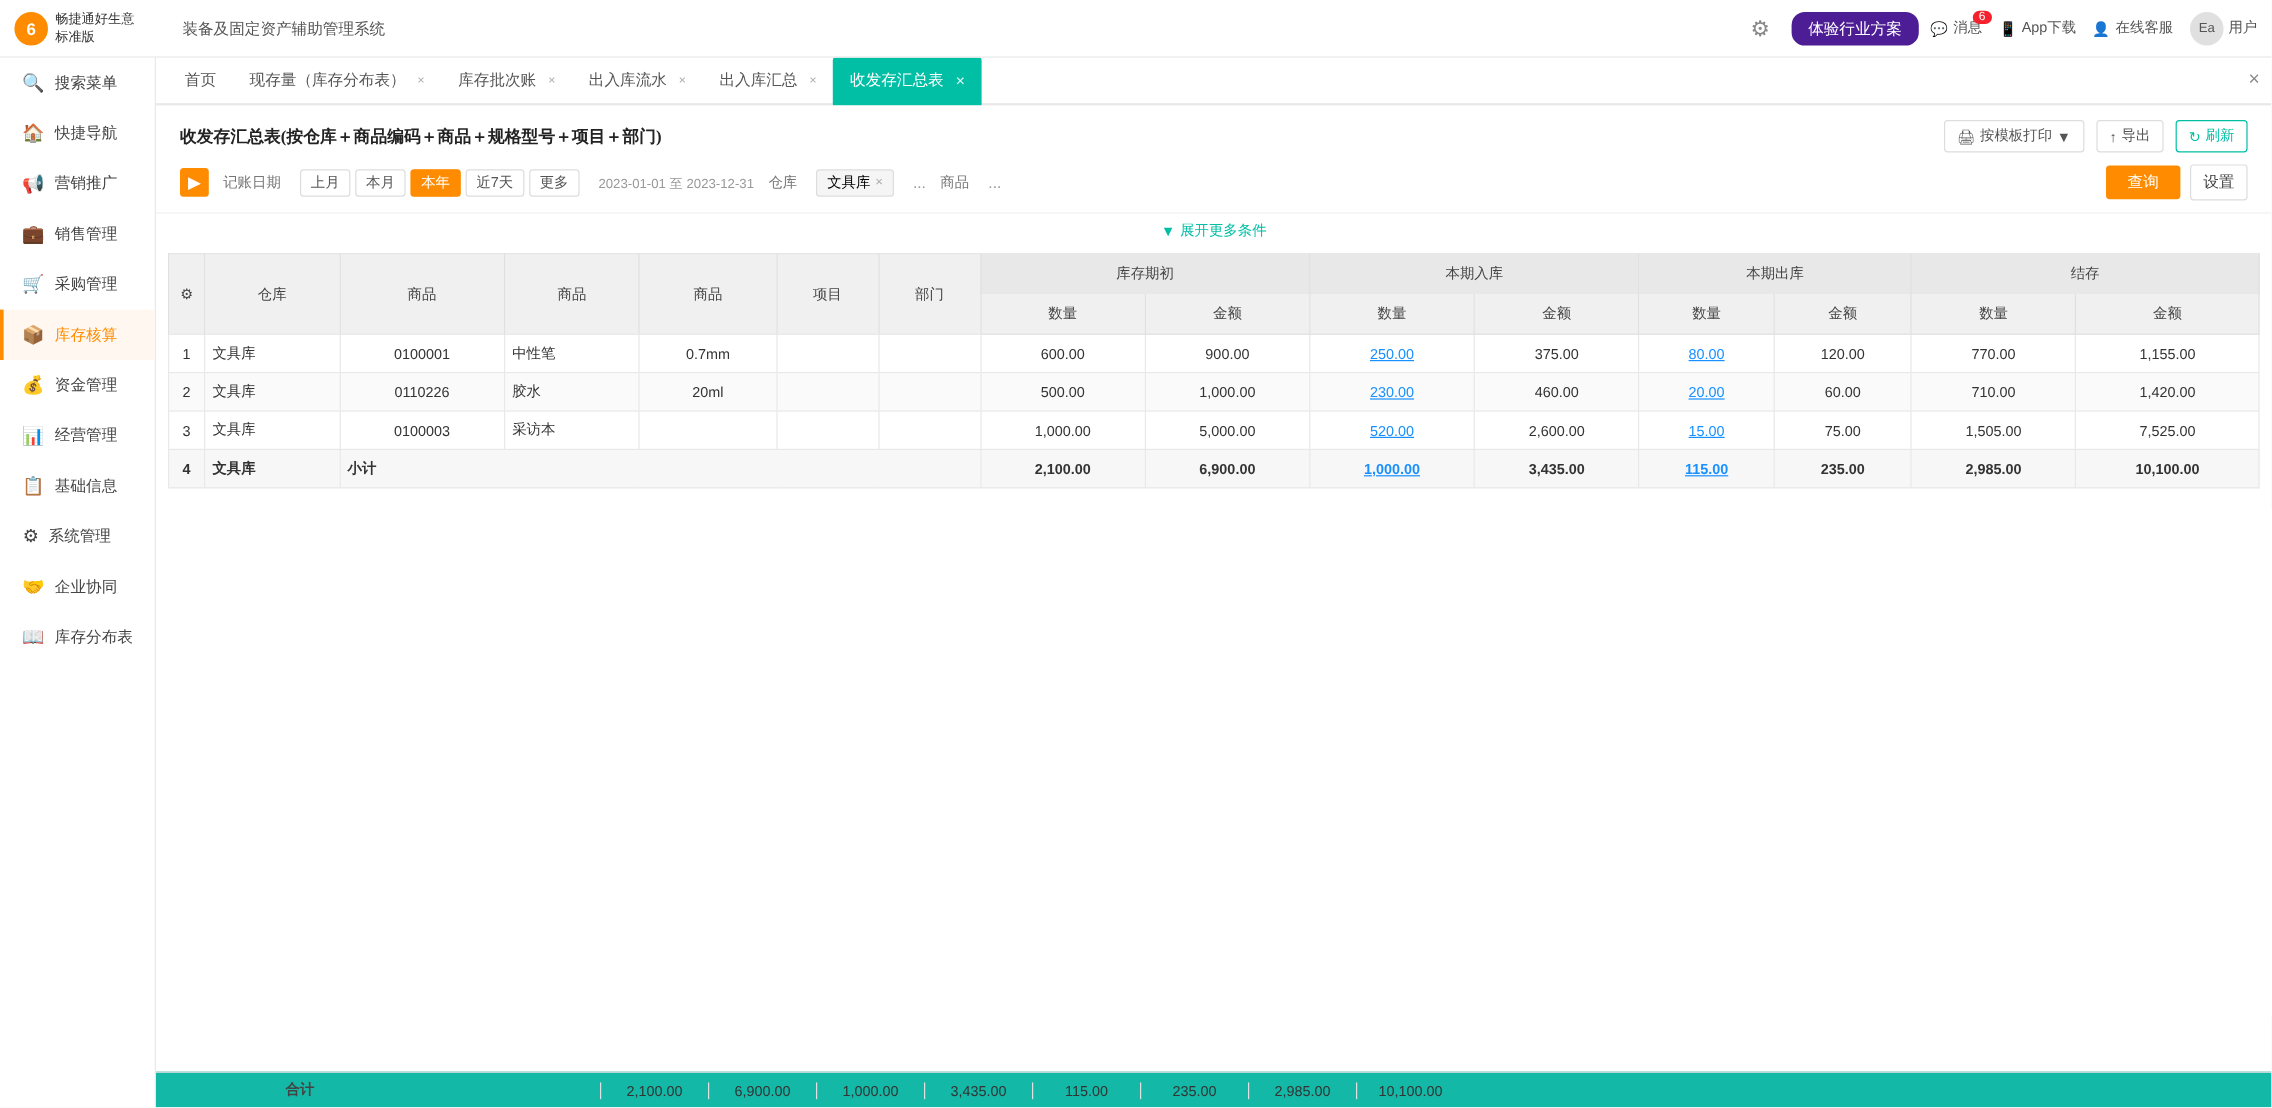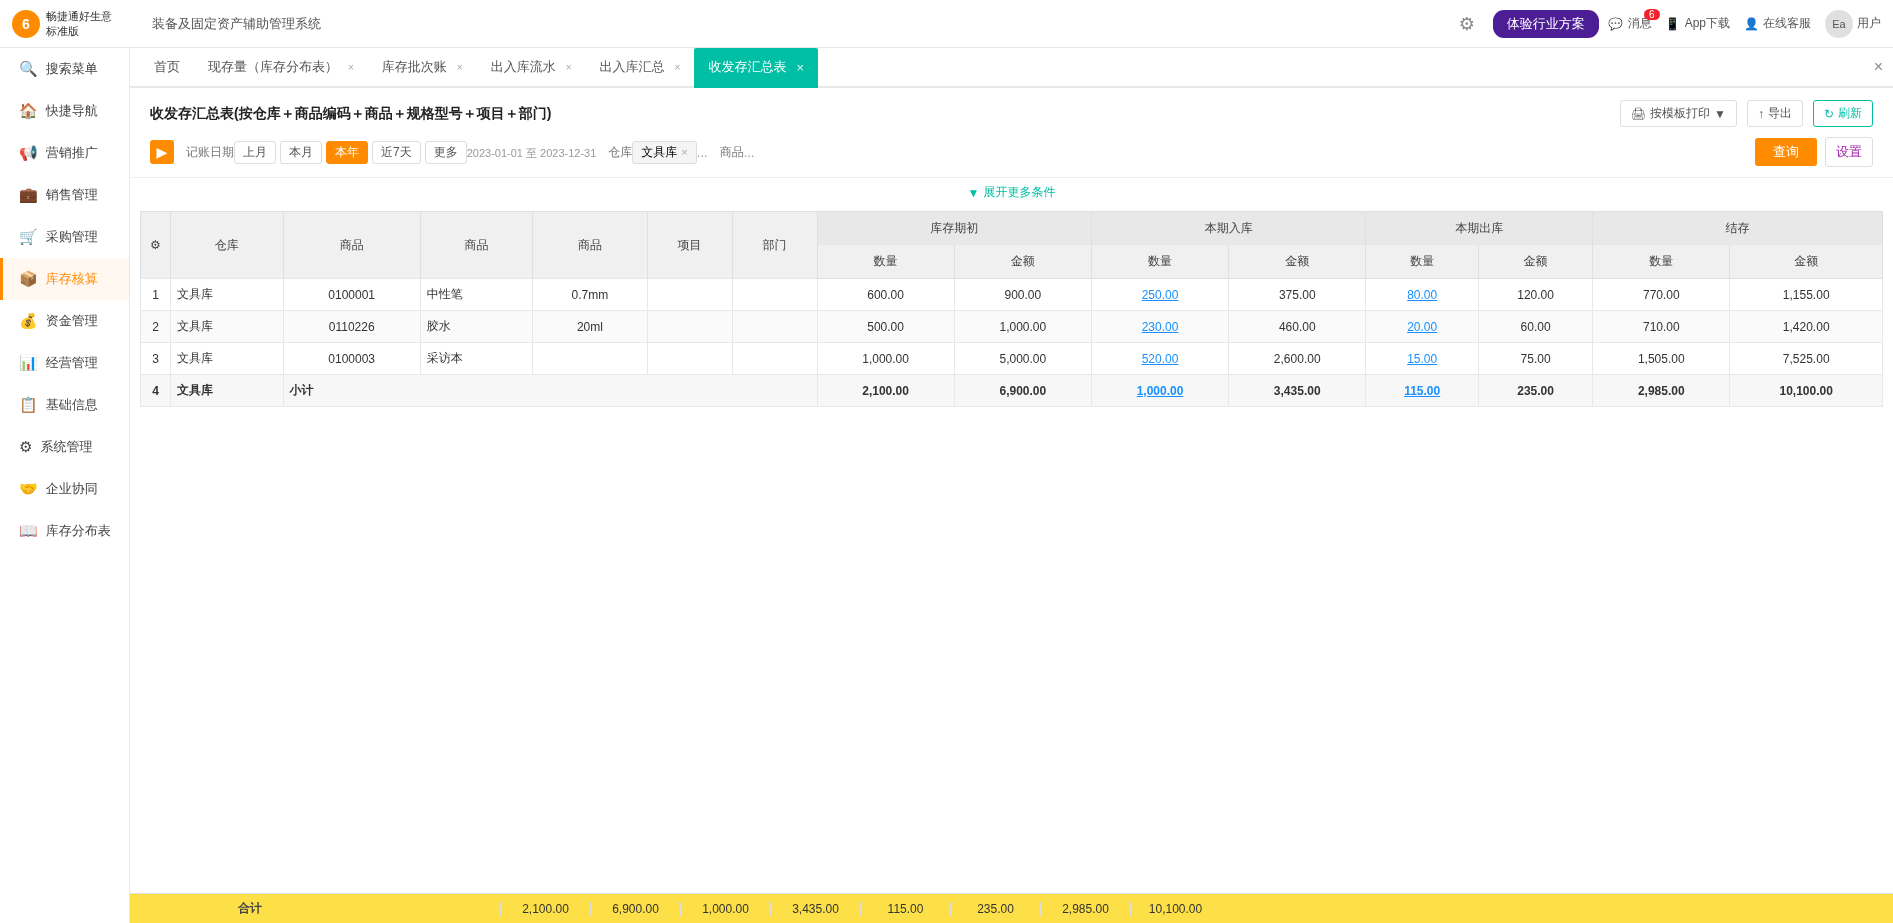--- a/index.html
+++ b/index.html
@@ -38,29 +38,29 @@
     .tab-item.active { color: #fff; background: #00bfa5; border-bottom: 2px solid #00bfa5; border-radius: 2px 2px 0 0; }
     .tab-close-dark { font-size: 10px; color: #aaa; cursor: pointer; }
     .tab-close-btn { margin-left: 4px; }
     .tab-item.active .tab-close-btn { color: rgba(255,255,255,0.9); }
 
     
     .page-content { flex: 1; overflow: auto; background: #fff; }
 
     
     .page-header { padding: 12px 20px 0; display: flex; align-items: center; justify-content: space-between; }
-    .page-title { font-size: 14px; font-weight: bold; color: #222; }
+    .page-title { font-size: 14px; font-weight: bold; color: #222; font-family: Liberation Serif, serif; }
     .page-actions { display: flex; gap: 10px; align-items: center; }
     .btn-action { display: flex; align-items: center; gap: 4px; padding: 4px 10px; border: 1px solid #ddd; background: #fff; border-radius: 3px; cursor: pointer; font-size: 12px; color: #555; }
     .btn-refresh { color: #00bfa5; border-color: #00bfa5; }
 
     
     .filter-bar { padding: 10px 20px; display: flex; align-items: center; gap: 12px; background: #fff; border-bottom: 1px solid #f0f0f0; flex-wrap: wrap; }
     .filter-toggle { width: 24px; height: 24px; background: #ff8c00; color: white; border: none; border-radius: 3px; cursor: pointer; display: flex; align-items: center; justify-content: center; font-size: 14px; }
-    .filter-group { display: flex; align-items: center; gap: 0; }
+    .filter-group { display: flex; align-items: center; gap: 16px; }
     .filter-label { color: #777; font-size: 12px; white-space: nowrap; }
     .date-quick-btns { display: flex; gap: 4px; }
     .date-btn { padding: 2px 8px; border: 1px solid #ddd; background: #fff; border-radius: 3px; cursor: pointer; font-size: 12px; color: #555; }
     .date-btn.active { background: #ff8c00; color: white; border-color: #ff8c00; }
     .date-range { font-size: 11px; color: #999; margin-top: 2px; }
     .warehouse-tag { display: flex; align-items: center; gap: 4px; background: #f5f5f5; border: 1px solid #ddd; border-radius: 3px; padding: 2px 8px; font-size: 12px; }
     .tag-close { cursor: pointer; color: #aaa; font-size: 11px; }
     .filter-product-label { color: #777; font-size: 12px; }
     .filter-ellipsis { color: #999; cursor: pointer; }
     .expand-btn { display: flex; align-items: center; gap: 4px; color: #00bfa5; cursor: pointer; font-size: 12px; border: none; background: none; }
@@ -75,21 +75,21 @@
     tbody tr { background: #fff; }
     tbody tr:nth-child(even) { background: #fafafa; }
     tbody tr.subtotal { background: #f7f7f7; font-weight: bold; }
     tbody td { padding: 7px 6px; text-align: center; border: 1px solid #e8e8e8; color: #333; }
     .td-left { text-align: left; }
     .td-link { color: #1890ff; text-decoration: underline; cursor: pointer; }
     .th-group { background: #e8e8e8; }
     .settings-col { width: 30px; }
 
     
-    .bottom-bar { background: #fde047; border-top: 1px solid #e0e0e0; padding: 6px 10px; display: flex; align-items: center; font-size: 12px; }
+    .bottom-bar { background: #14b8a6; border-top: 1px solid #e0e0e0; padding: 6px 10px; display: flex; align-items: center; font-size: 12px; }
     .bottom-bar .total-label { width: 220px; text-align: center; font-weight: bold; color: #444; }
     .total-val { width: 90px; text-align: center; color: #333; border-left: 1px solid #e0e0e0; padding: 0 4px; }
 
     .header-row-top th { border-bottom: none; }
     .header-row-bottom th { border-top: none; }
   </style>
 </head>
 <body>
 
 <div class="top-header">
@@ -255,21 +255,21 @@
             <span class="tag-close">×</span>
           </div>
           <span class="filter-ellipsis">...</span>
         </div>
         <div class="filter-group">
           <span class="filter-product-label">商品</span>
           <span class="filter-ellipsis">...</span>
         </div>
         <div style="margin-left:auto;display:flex;gap:8px;align-items:center;">
           <button style="background:#ff8c00;color:white;border:none;padding:5px 18px;border-radius:3px;cursor:pointer;font-size:13px;">查询</button>
-          <button style="background:#fff;color:#a21caf;border:1px solid #ddd;padding:5px 10px;border-radius:3px;cursor:pointer;font-size:13px;">设置</button>
+          <button style="background:#fff;color:#404040;border:1px solid #ddd;padding:5px 10px;border-radius:3px;cursor:pointer;font-size:13px;">设置</button>
         </div>
       </div>
 
       <div class="filter-row2">
         <button class="expand-btn">
           <span>▼</span>
           <span>展开更多条件</span>
         </button>
       </div>
 

